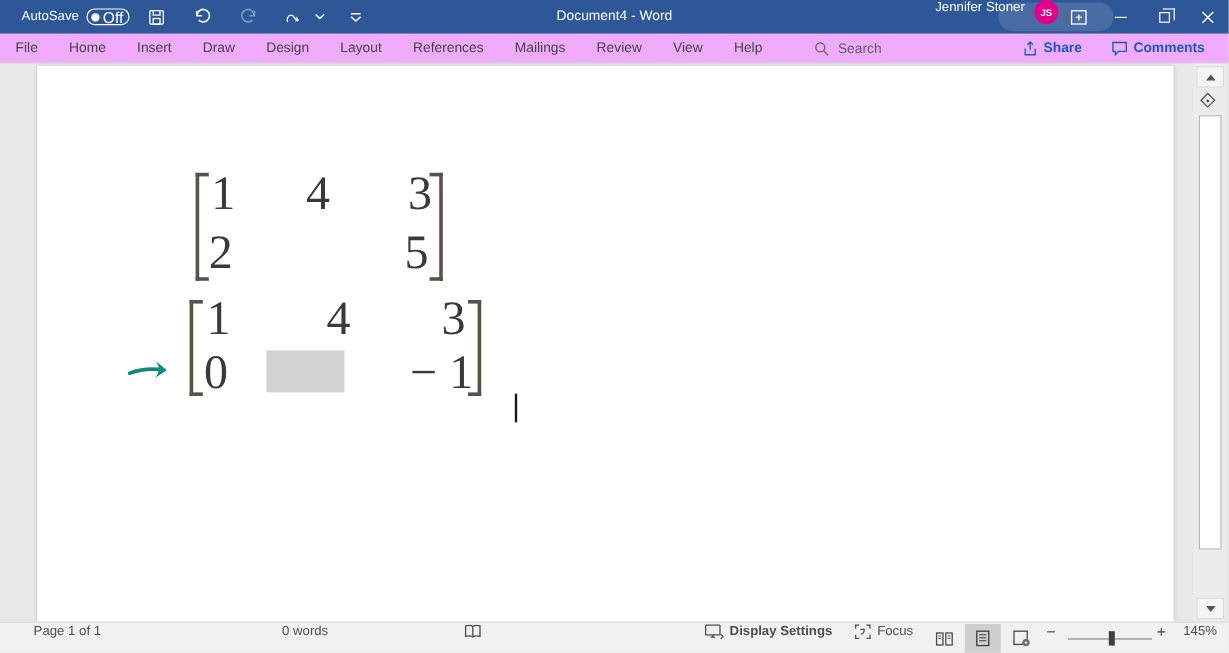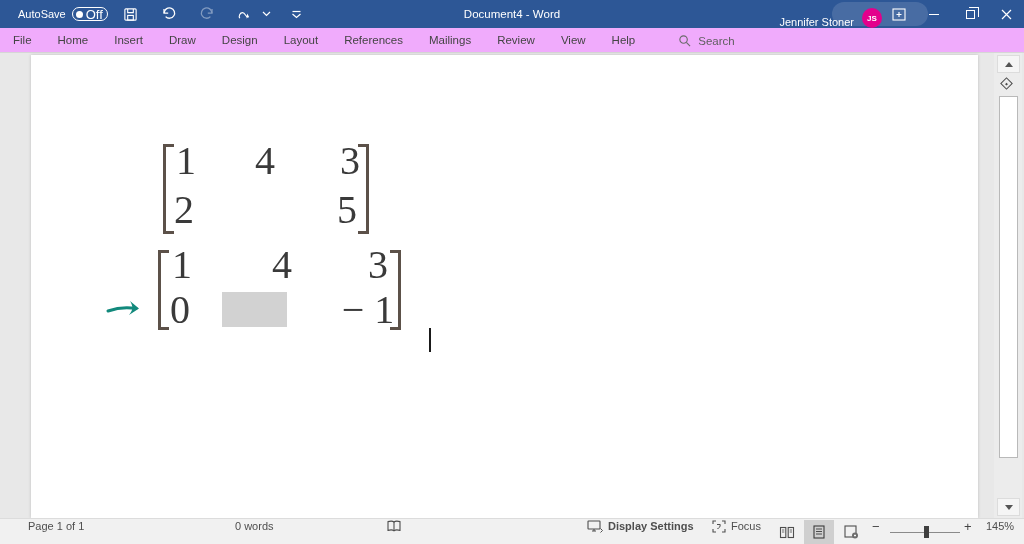--- a/index.html
+++ b/index.html
@@ -9,21 +9,21 @@
   .titlebar { position:absolute; top:0; left:0; width:1024px; height:28px; background:var(--titlebar,#2d5796); color:#fff; display:flex; align-items:center; font-size:11px; z-index:10; }
   .qat { display:flex; align-items:center; margin-left:18px; }
   .autosave-label { margin-right:6px; }
   .autosave-pill { width:36px; height:14px; border:1px solid #fff; border-radius:8px; display:flex; align-items:center; padding:0 3px; gap:3px; cursor:pointer; }
   .autosave-dot { width:7px; height:7px; border-radius:50%; background:#fff; }
   .autosave-state { font-size:13px; }
   .tb-btn { width:30px; height:24px; display:flex; align-items:center; justify-content:center; cursor:pointer; margin-left:8px; }
   .tb-btn.disabled { opacity:.4; }
   .tb-chevron { width:14px; margin-left:0; }
   .tb-title { position:absolute; left:0; right:0; text-align:center; font-size:11.5px; pointer-events:none; }
-  .tb-right { position:absolute; right:0; top:0; height:28px; display:flex; align-items:flex-end; }
+  .tb-right { position:absolute; right:0; top:0; height:28px; display:flex; align-items:flex-start; }
   .tb-glow { position:absolute; right:96px; top:2px; width:96px; height:24px; border-radius:12px; background:rgba(255,255,255,.13); }
   .user-name { margin-right:8px; position:relative; cursor:pointer; }
   .avatar { width:20px; height:20px; border-radius:50%; background:var(--avatar,#e3008c); color:#fff; font-size:8px; font-weight:bold; display:flex; align-items:center; justify-content:center; position:relative; cursor:pointer; }
   .ribbon-opts { width:34px; height:28px; display:flex; align-items:center; justify-content:center; cursor:pointer; position:relative; }
   .win-btn { width:36px; height:28px; display:flex; align-items:center; justify-content:center; cursor:pointer; }
   .min-glyph { width:10px; height:1px; background:#fff; }
   .restore-glyph { width:9px; height:9px; border:1px solid #fff; position:relative; }
   .restore-glyph:before { content:""; position:absolute; left:2px; top:-4px; width:9px; height:9px; border:1px solid #fff; border-left:none; border-bottom:none; }
 
   
@@ -172,20 +172,40 @@
   <span class="search-box">
     <span>
         <svg width="13" height="13" viewBox="0 0 14 14" fill="none" stroke="#6a6a6a" stroke-width="1.2">
           <circle cx="6" cy="6" r="4"></circle>
           <path d="M9 9l4 4"></path>
         </svg>
       </span>
     <span>Search</span>
   </span>
 
+  <span class="mb-right">
+    <span class="mb-btn">
+      <span>
+          <svg width="13" height="13" viewBox="0 0 14 14" fill="none" stroke="#185abd" stroke-width="1.2">
+            <path d="M7 8V1.5"></path>
+            <path d="M4.5 3.5L7 1l2.5 2.5"></path>
+            <path d="M2.5 7v5.5h9V7"></path>
+          </svg>
+        </span>
+      <span>Share</span>
+    </span>
+    <span class="mb-btn">
+      <span>
+          <svg width="14" height="13" viewBox="0 0 15 14" fill="none" stroke="#185abd" stroke-width="1.2">
+            <path d="M1.5 1.5h12v8h-7l-2.8 3v-3h-2.2z"></path>
+          </svg>
+        </span>
+      <span>Comments</span>
+    </span>
+  </span>
 </div>
 
 <div class="docarea">
   <div class="page">
 
     <span class="bracket l" style="left:132px; top:89px; height:90px;"></span>
     <span class="bracket r" style="left:327px; top:89px; height:90px;"></span>
     <span class="mcell" style="left:125px; top:86px;">1</span>
     <span class="mcell" style="left:204px; top:86px;">4</span>
     <span class="mcell" style="left:289px; top:86px;">3</span>

